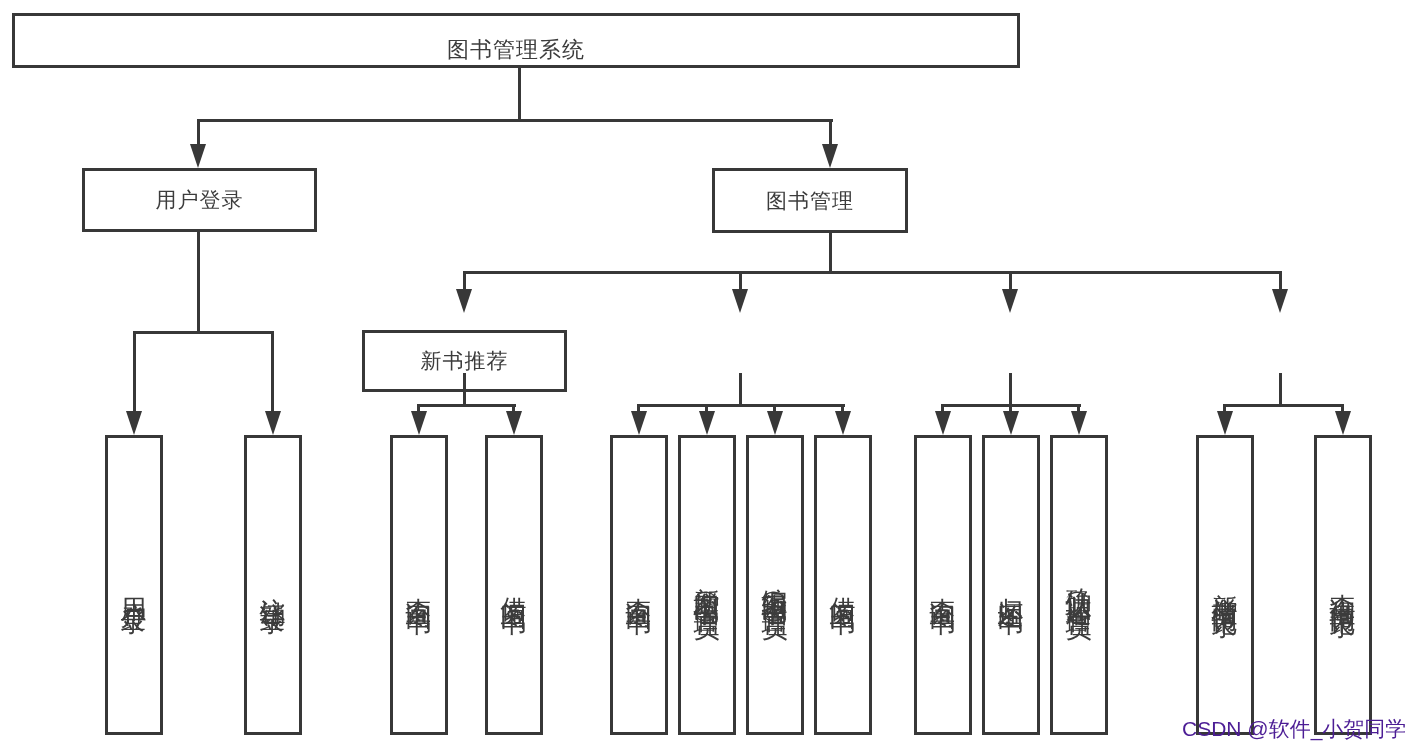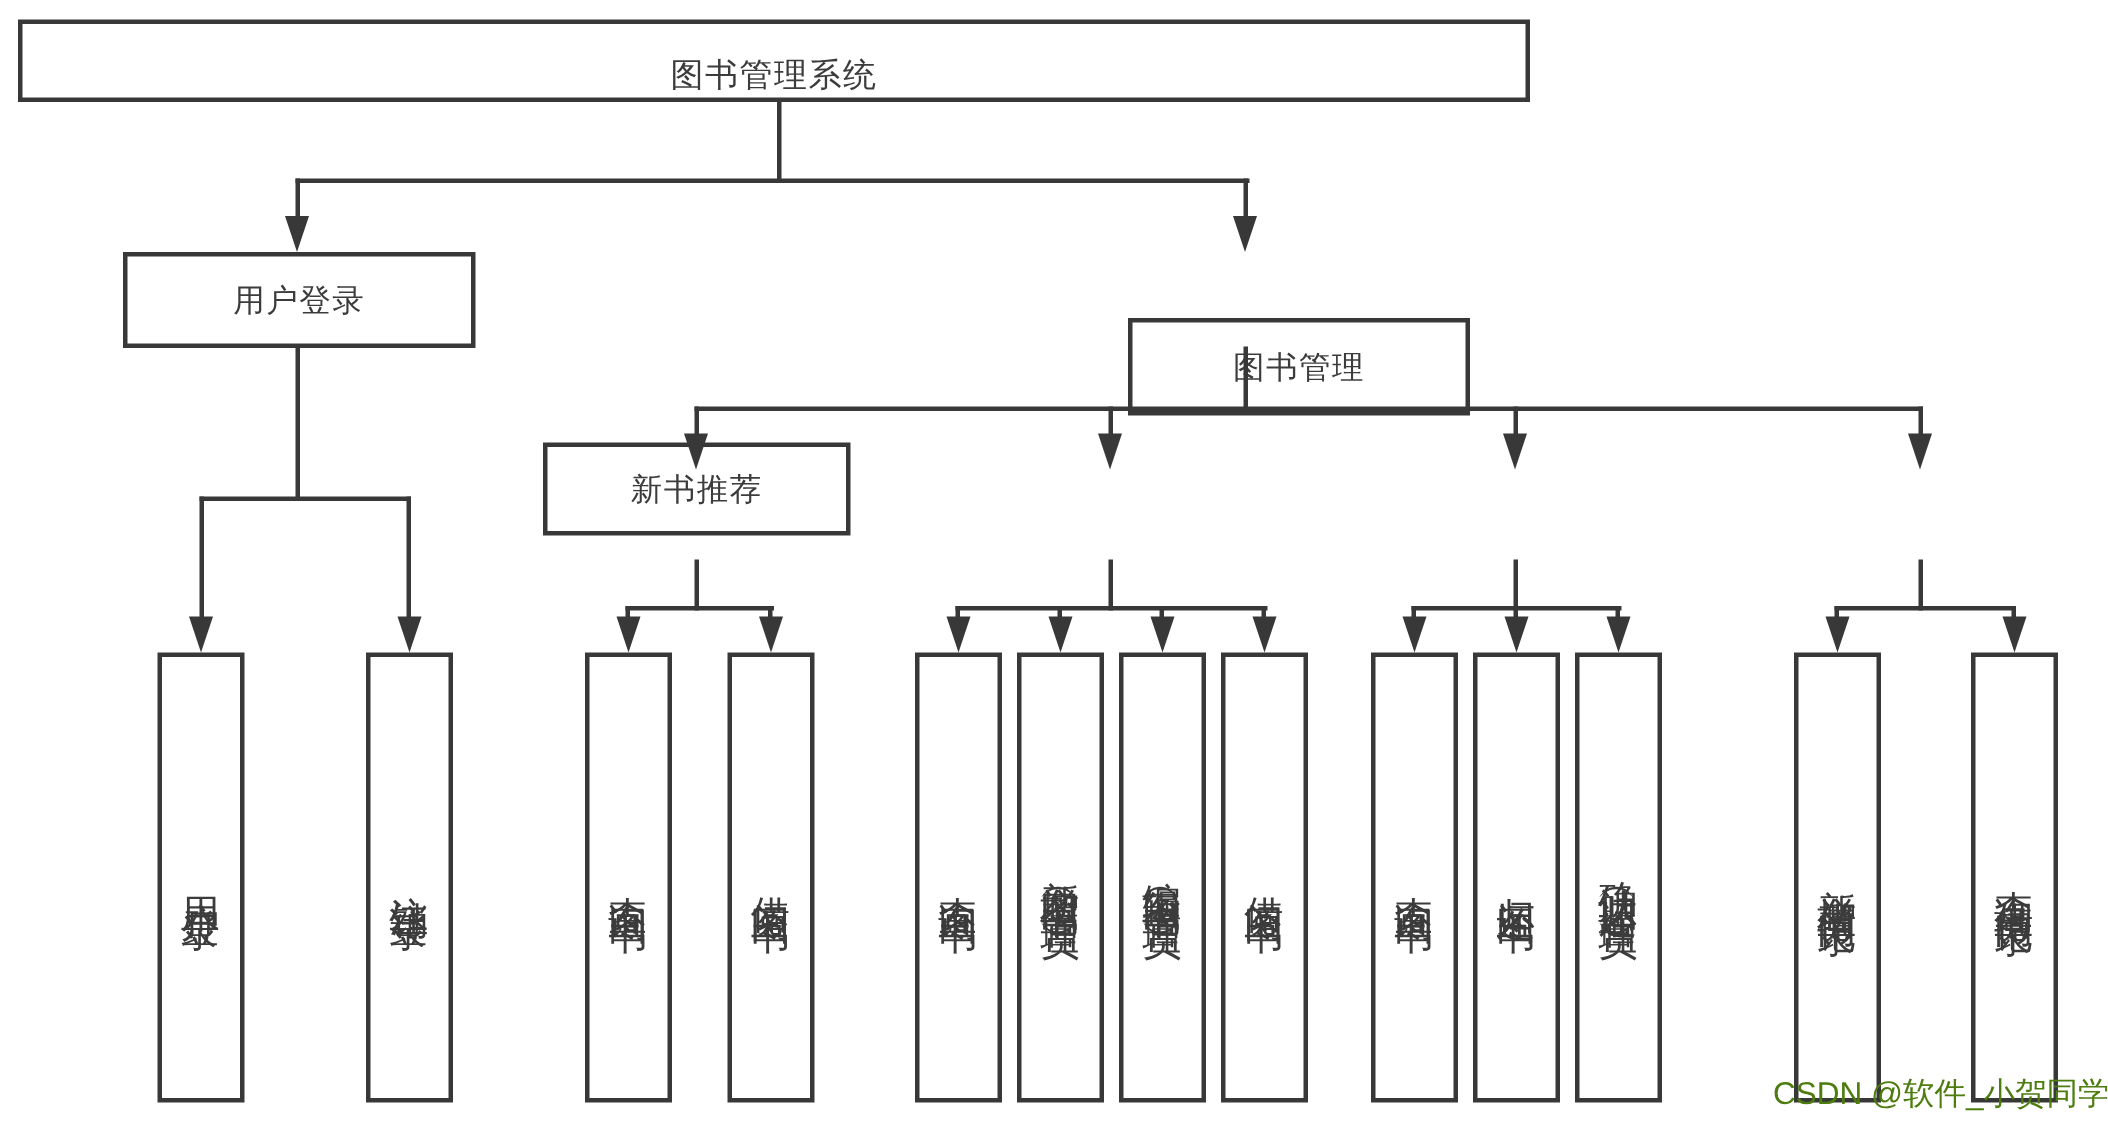--- a/index.html
+++ b/index.html
@@ -20,40 +20,40 @@
   .line{position:absolute;background:#383838;}
   .vl{width:3px;}
   .hl{height:3px;}
   .arr{
     position:absolute;width:0;height:0;
     border-left:8px solid transparent;border-right:8px solid transparent;
     border-top:24px solid #383838;
   }
   .watermark{
     position:absolute;left:1182px;top:715px;z-index:10;
-    font-size:21px;color:#4d7c0f;white-space:nowrap;
+    font-size:21px;color:#4c1d95;white-space:nowrap;
   }
 </style>
 </head>
 <body>
 
 <div id="stage">
 
   <div class="box h root" style="left:12px;top:13px;width:1008px;height:55px;">
     <span>图书管理系统</span>
   </div>
 
   <div class="box h" style="left:82px;top:168px;width:235px;height:64px;">
     <span>用户登录</span>
   </div>
-  <div class="box h" style="left:752px;top:168px;width:228px;height:65px;margin-top:44px;">
+  <div class="box h" style="left:712px;top:168px;width:196px;height:65px;">
     <span>图书管理</span>
   </div>
 
-  <div class="box h" style="left:362px;top:295px;width:205px;height:62px;">
+  <div class="box h" style="left:362px;top:330px;width:205px;height:62px;">
     <span>新书推荐</span>
   </div>
 
   <div class="box v" style="left:105px;top:435px;width:58px;height:300px;">
     <span>用户登录</span>
     </div>
   <div class="box v" style="left:244px;top:435px;width:58px;height:300px;">
     <span>注销登录</span>
     </div>
 

